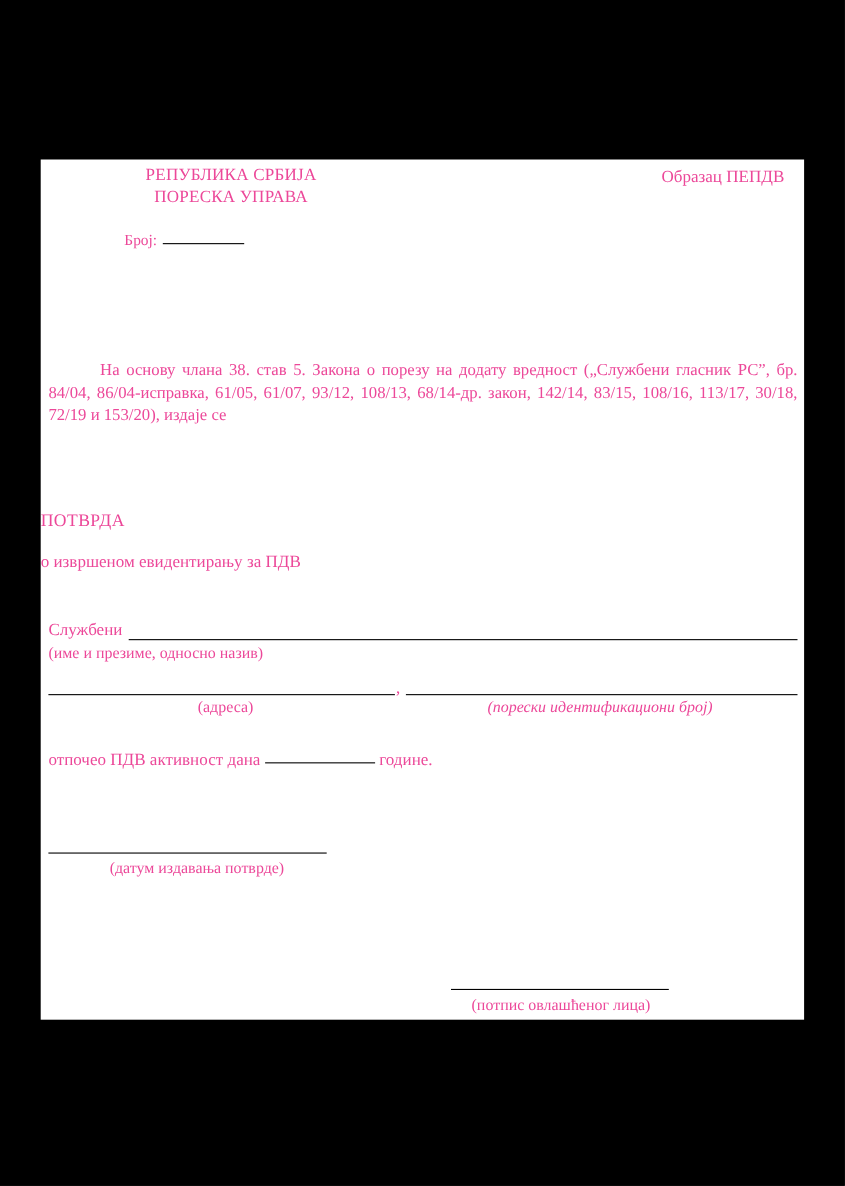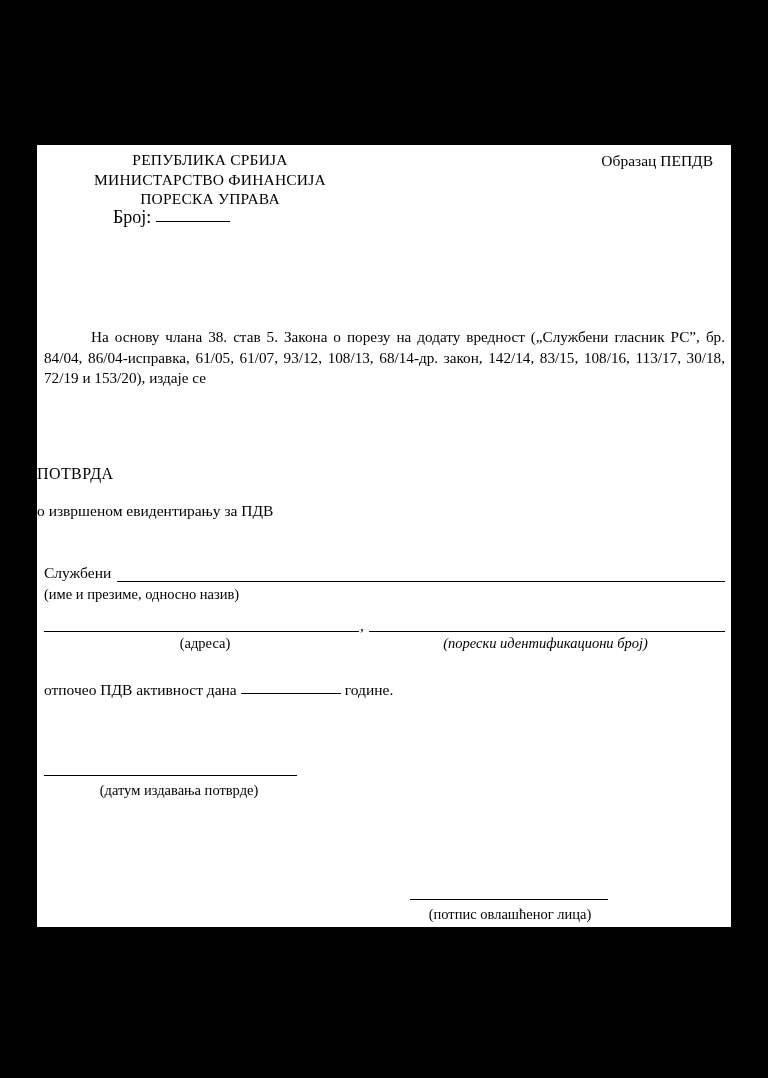--- a/index.html
+++ b/index.html
@@ -15,21 +15,21 @@
     font-family: "Liberation Serif", "DejaVu Serif", serif;
   }
 
   .page {
     position: absolute;
     left: 37px;
     top: 145px;
     width: 694px;
     height: 782px;
     background: #ffffff;
-    color: #000000;
+    color: #ec4899;
     box-sizing: border-box;
   }
 
   
   .header-row {
     position: absolute;
     left: 0;
     top: 5px;
     width: 694px;
     height: 80px;
@@ -51,21 +51,21 @@
     top: 1px;
     font-size: 15.5px;
     line-height: 19.5px;
     white-space: nowrap;
   }
 
   .broj-row {
     position: absolute;
     left: 76px;
     top: 63px;
-    font-size: 18px;
+    font-size: 14px;
     line-height: 19px;
     white-space: nowrap;
   }
   .broj-blank {
     display: inline-block;
     width: 74px;
     border-bottom: 1px solid #000;
     height: 13px;
     margin-left: 5px;
     vertical-align: 1px;
@@ -220,21 +220,20 @@
   }
 </style>
 </head>
 <body>
 
 <div class="page">
 
   <div class="header-row">
     <div class="org-block">
       <div class="org-line">РЕПУБЛИКА СРБИЈА</div>
-      <div class="org-line">МИНИСТАРСТВО ФИНАНСИЈА</div>
       <div class="org-line">ПОРЕСКА УПРАВА</div>
     </div>
     <div class="form-code">Образац ПЕПДВ</div>
   </div>
 
   <div class="broj-row">
     <span>Број:</span><span class="broj-blank"></span>
   </div>
 
   <div class="legal">На основу члана 38. став 5. Закона о порезу на додату вредност („Службени гласник РС”, бр. 84/04, 86/04-исправка, 61/05, 61/07, 93/12, 108/13, 68/14-др. закон, 142/14, 83/15, 108/16, 113/17, 30/18, 72/19 и 153/20), издаје се</div>

